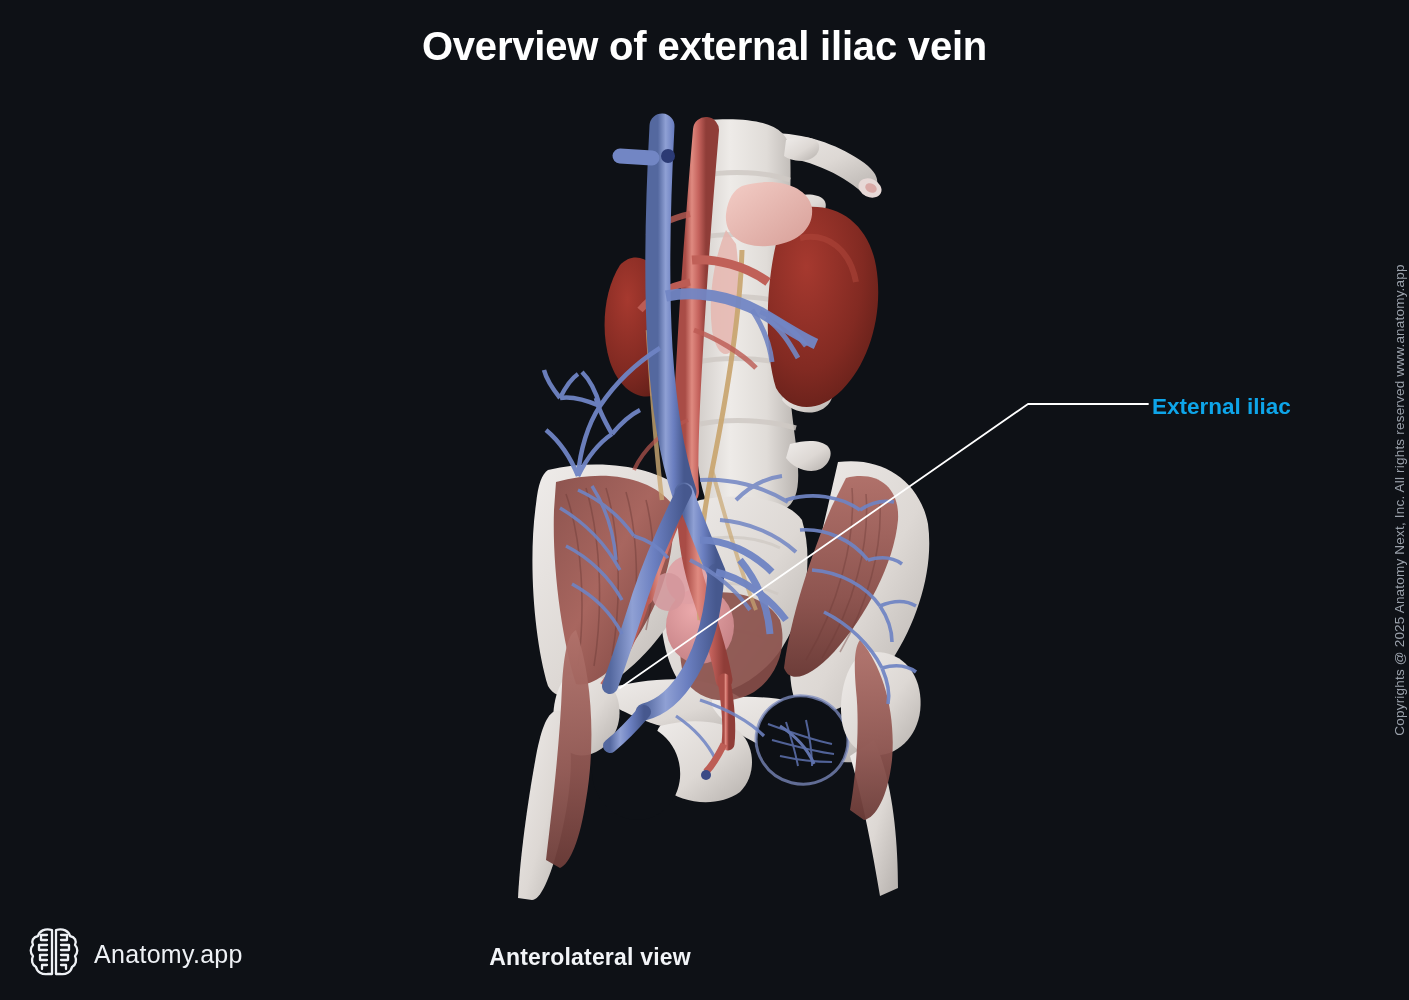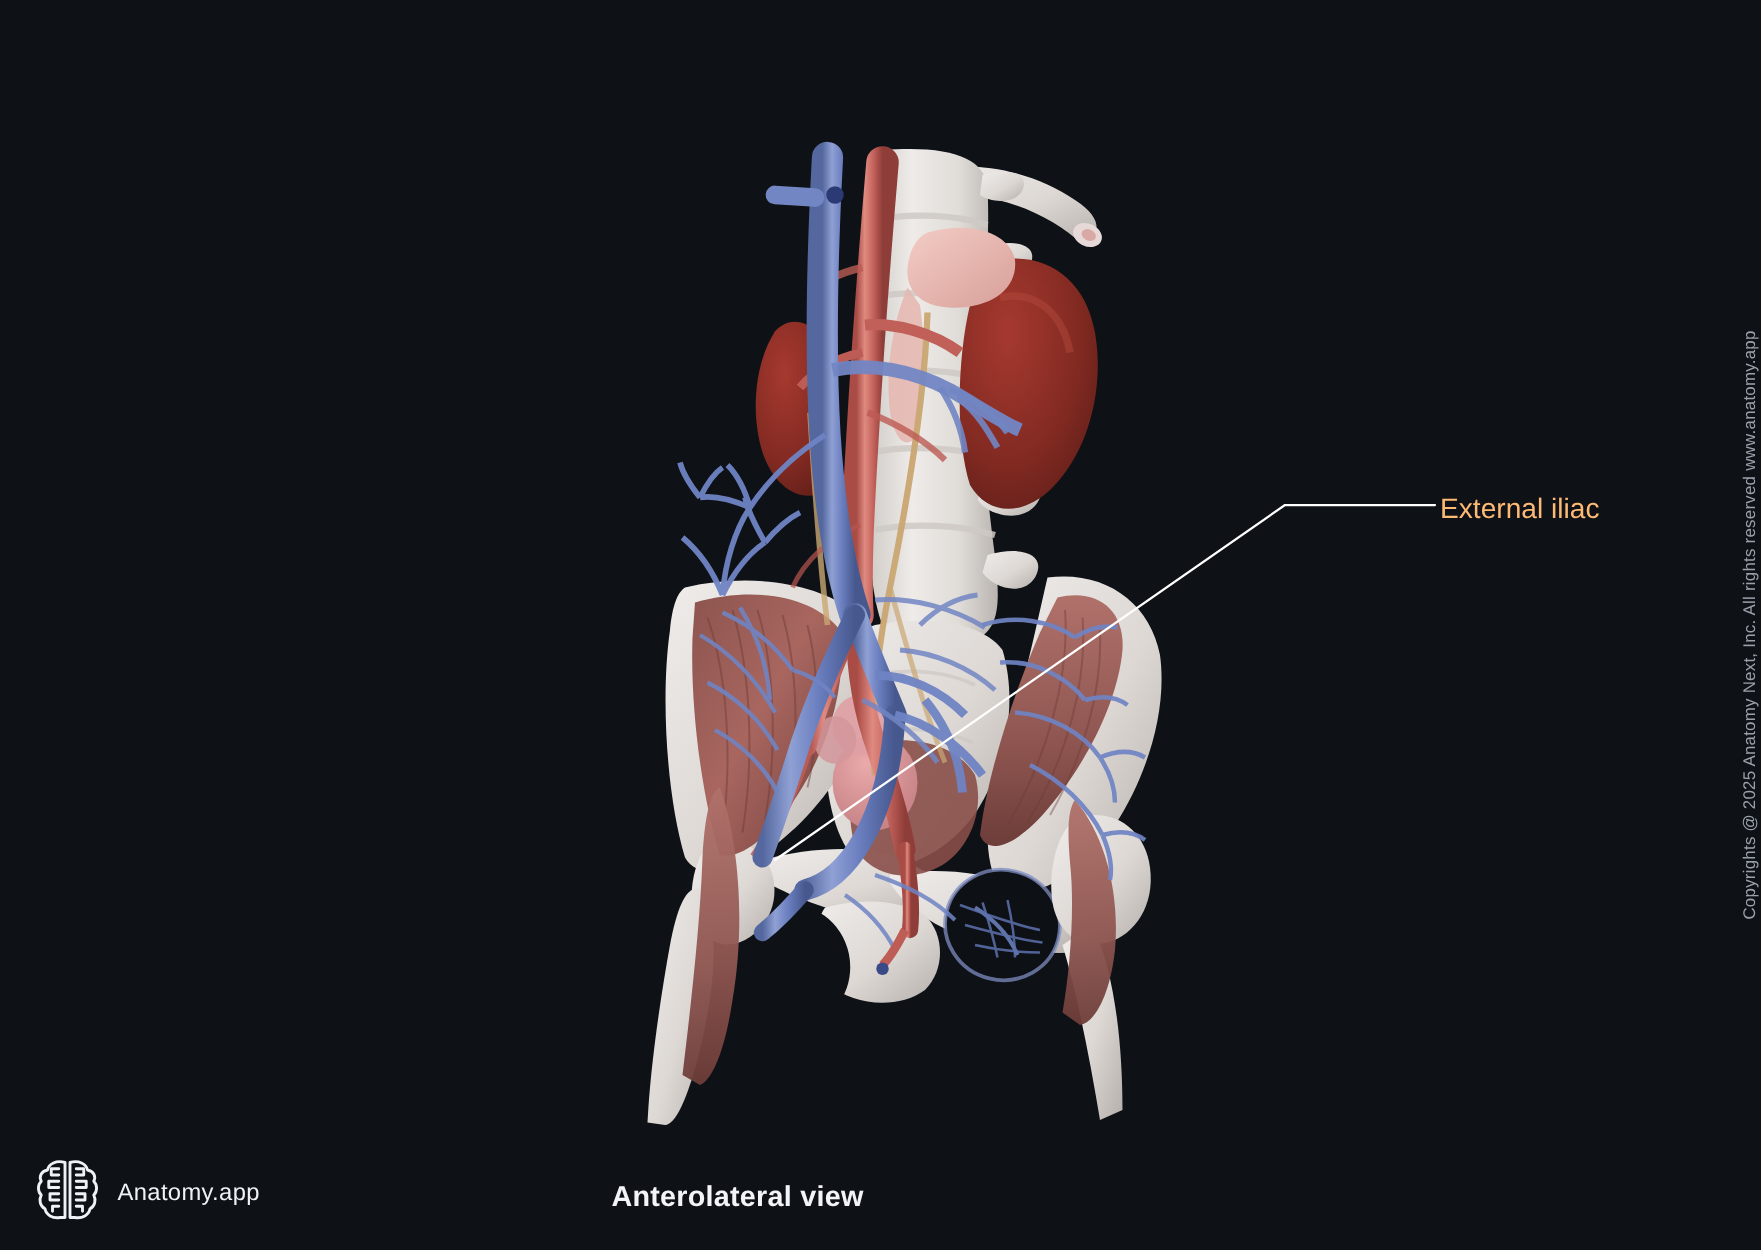--- a/index.html
+++ b/index.html
@@ -60,34 +60,34 @@
   #logo {
     position: absolute;
     left: 28px;
     top: 925px;
     display: flex;
     align-items: center;
     gap: 14px;
   }
   #logo .brand {
     color: #eef1f5;
-    font-size: 19px;
+    font-size: 25px;
     letter-spacing: 0.3px;
   }
 
   
   #label-external-iliac-vein {
     position: absolute;
     left: 1152px;
     top: 392px;
     width: 210px;
-    color: #fdba74;
+    color: #0ea5e9;
     font-size: 22.5px;
     line-height: 30px;
-    font-weight: 400;
+    font-weight: 700;
   }
   #leader-svg {
     position: absolute;
     left: 0; top: 0;
     width: 1409px; height: 1000px;
     pointer-events: none;
   }
 
   
   #anatomy {
@@ -355,20 +355,21 @@
       <path d="M724 744 C 718 756, 712 766, 706 772" stroke="#bd5d55" stroke-width="7" fill="none"></path>
       <circle cx="706" cy="775" r="5" fill="#3a4a86"></circle>
 
     </g>
   </svg>
 
   <svg id="leader-svg" viewBox="0 0 1409 1000" xmlns="http://www.w3.org/2000/svg">
     <polyline points="1148,404 1028,404 620,688" fill="none" stroke="#ffffff" stroke-width="1.8" stroke-linecap="round" stroke-linejoin="round"></polyline>
   </svg>
 
+  <div id="title">Overview of external iliac vein</div>
 
   <div id="label-external-iliac-vein">
     <div>External iliac</div>
   </div>
 
   <div id="caption">Anterolateral view</div>
 
   <div id="copyright">Copyrights @ 2025 Anatomy Next, Inc. All rights reserved www.anatomy.app</div>
 
   <div id="logo">

